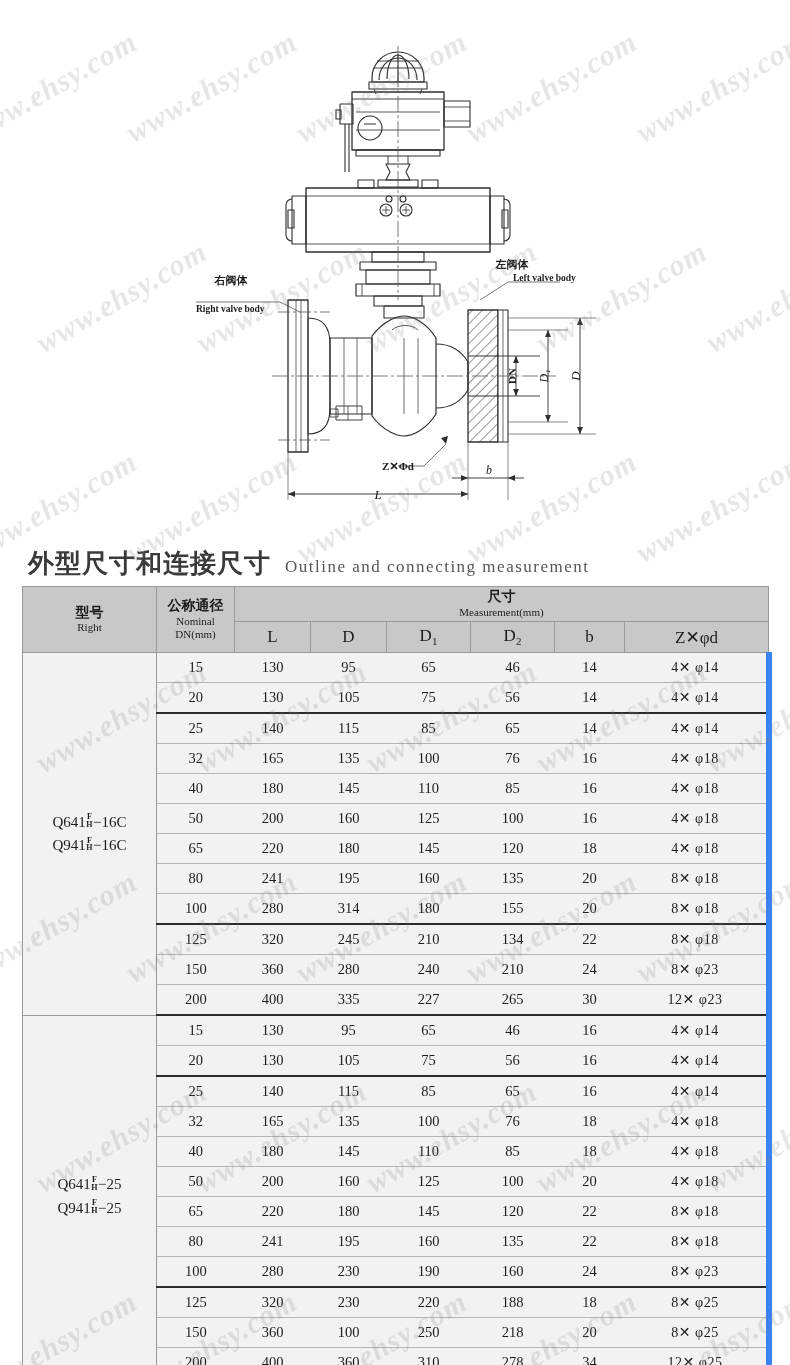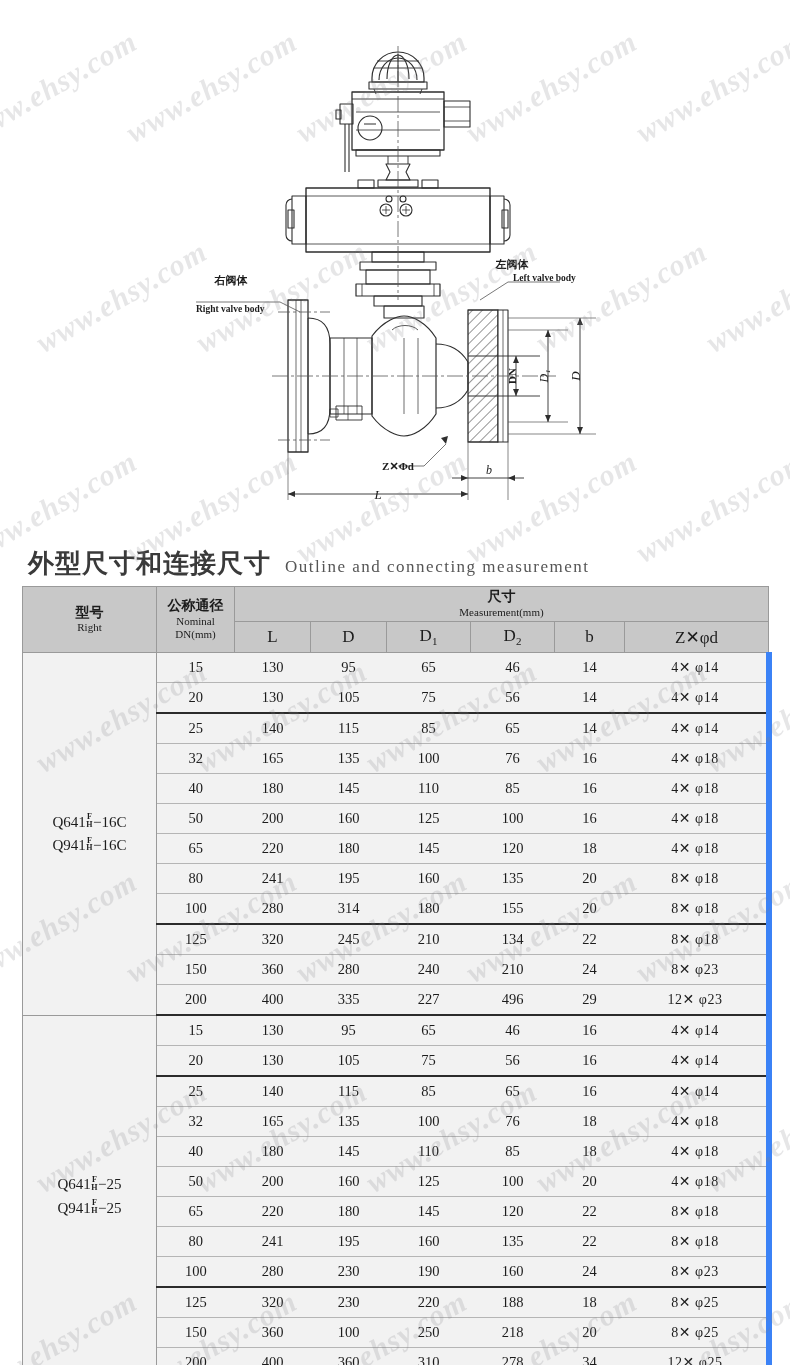--- a/index.html
+++ b/index.html
@@ -550,22 +550,22 @@
           <td class="val ">240</td>
           <td class="val ">210</td>
           <td class="val ">24</td>
           <td class="val lastcol zd">8✕ φ23</td>
         </tr>
         <tr class="group-end">
           <td class="val dn">200</td>
           <td class="val ">400</td>
           <td class="val ">335</td>
           <td class="val ">227</td>
-          <td class="val ">496</td>
-          <td class="val ">29</td>
+          <td class="val ">265</td>
+          <td class="val ">30</td>
           <td class="val lastcol zd">12✕ φ23</td>
         </tr>
         <tr>
           <td class="typecell first" rowspan="12">
             <div><span>Q641</span><span class="frac"><b>F</b><b>H</b></span><span>−25</span></div>
             <div><span>Q941</span><span class="frac"><b>F</b><b>H</b></span><span>−25</span></div>
           </td>
           <td class="val dn">15</td>
           <td class="val ">130</td>
           <td class="val ">95</td>

